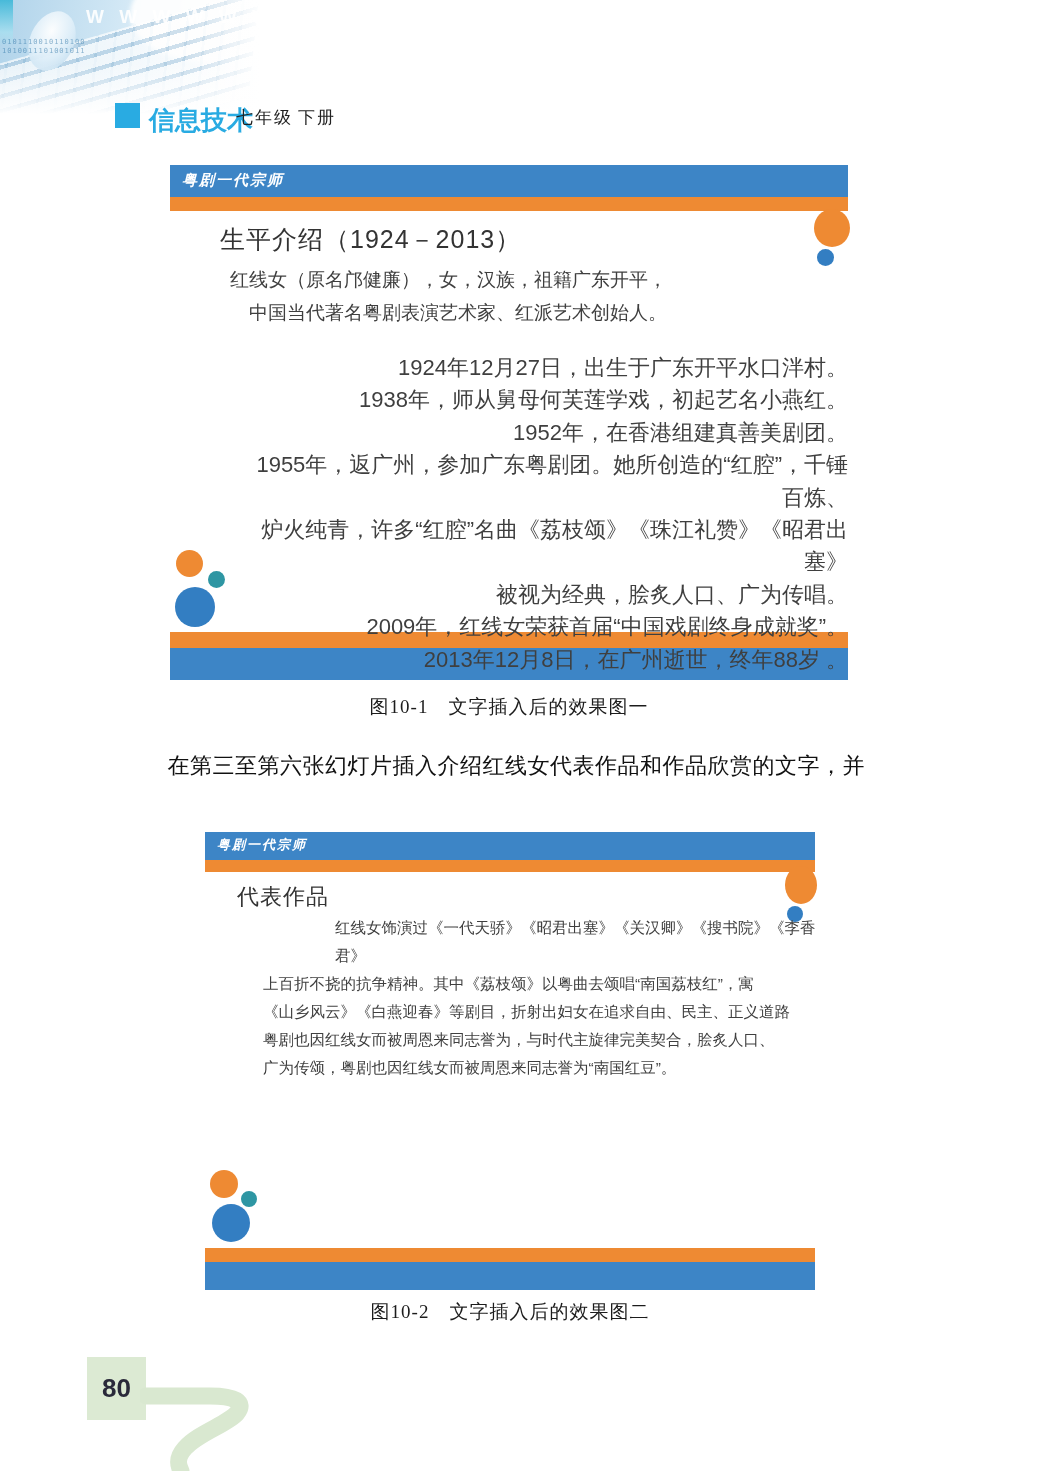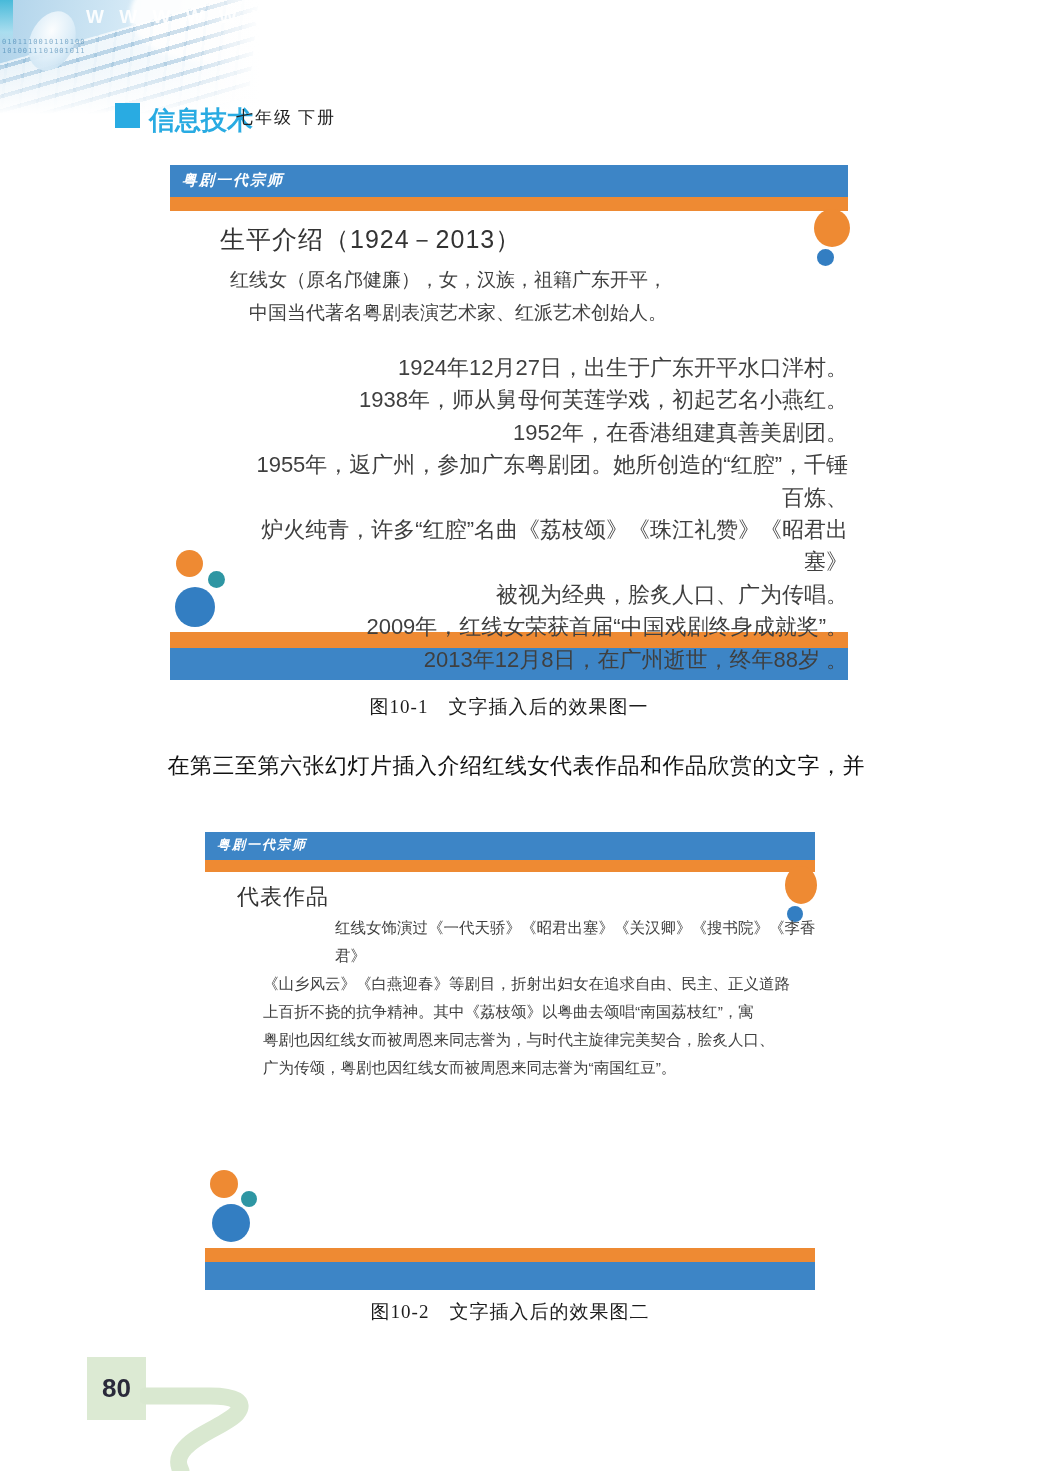--- a/index.html
+++ b/index.html
@@ -158,22 +158,22 @@
   <div class="slide-banner">
     <span>粤剧一代宗师</span>
   </div>
   <div class="stripe-orange"></div>
   <div class="slide-body">
     <div class="s2-title">代表作品</div>
     <div class="dot dot-orange s2-ellipse"></div>
     <div class="dot dot-blue s2-dot-blue"></div>
     <div class="s2-text">
       <div class="indent">红线女饰演过《一代天骄》《昭君出塞》《关汉卿》《搜书院》《李香君》</div>
+      <div>上百折不挠的抗争精神。其中《荔枝颂》以粤曲去颂唱“南国荔枝红”，寓</div>
       <div>《山乡风云》《白燕迎春》等剧目，折射出妇女在追求自由、民主、正义道路</div>
-      <div>上百折不挠的抗争精神。其中《荔枝颂》以粤曲去颂唱“南国荔枝红”，寓</div>
       <div>粤剧也因红线女而被周恩来同志誉为，与时代主旋律完美契合，脍炙人口、</div>
       <div>广为传颂，粤剧也因红线女而被周恩来同志誉为“南国红豆”。</div>
     </div>
     <div class="dot dot-orange s2-c-orange"></div>
     <div class="dot dot-teal s2-c-teal"></div>
     <div class="dot dot-blue s2-c-blue"></div>
   </div>
   <div class="bar-orange"></div>
   <div class="bar-blue"></div>
 </div>

